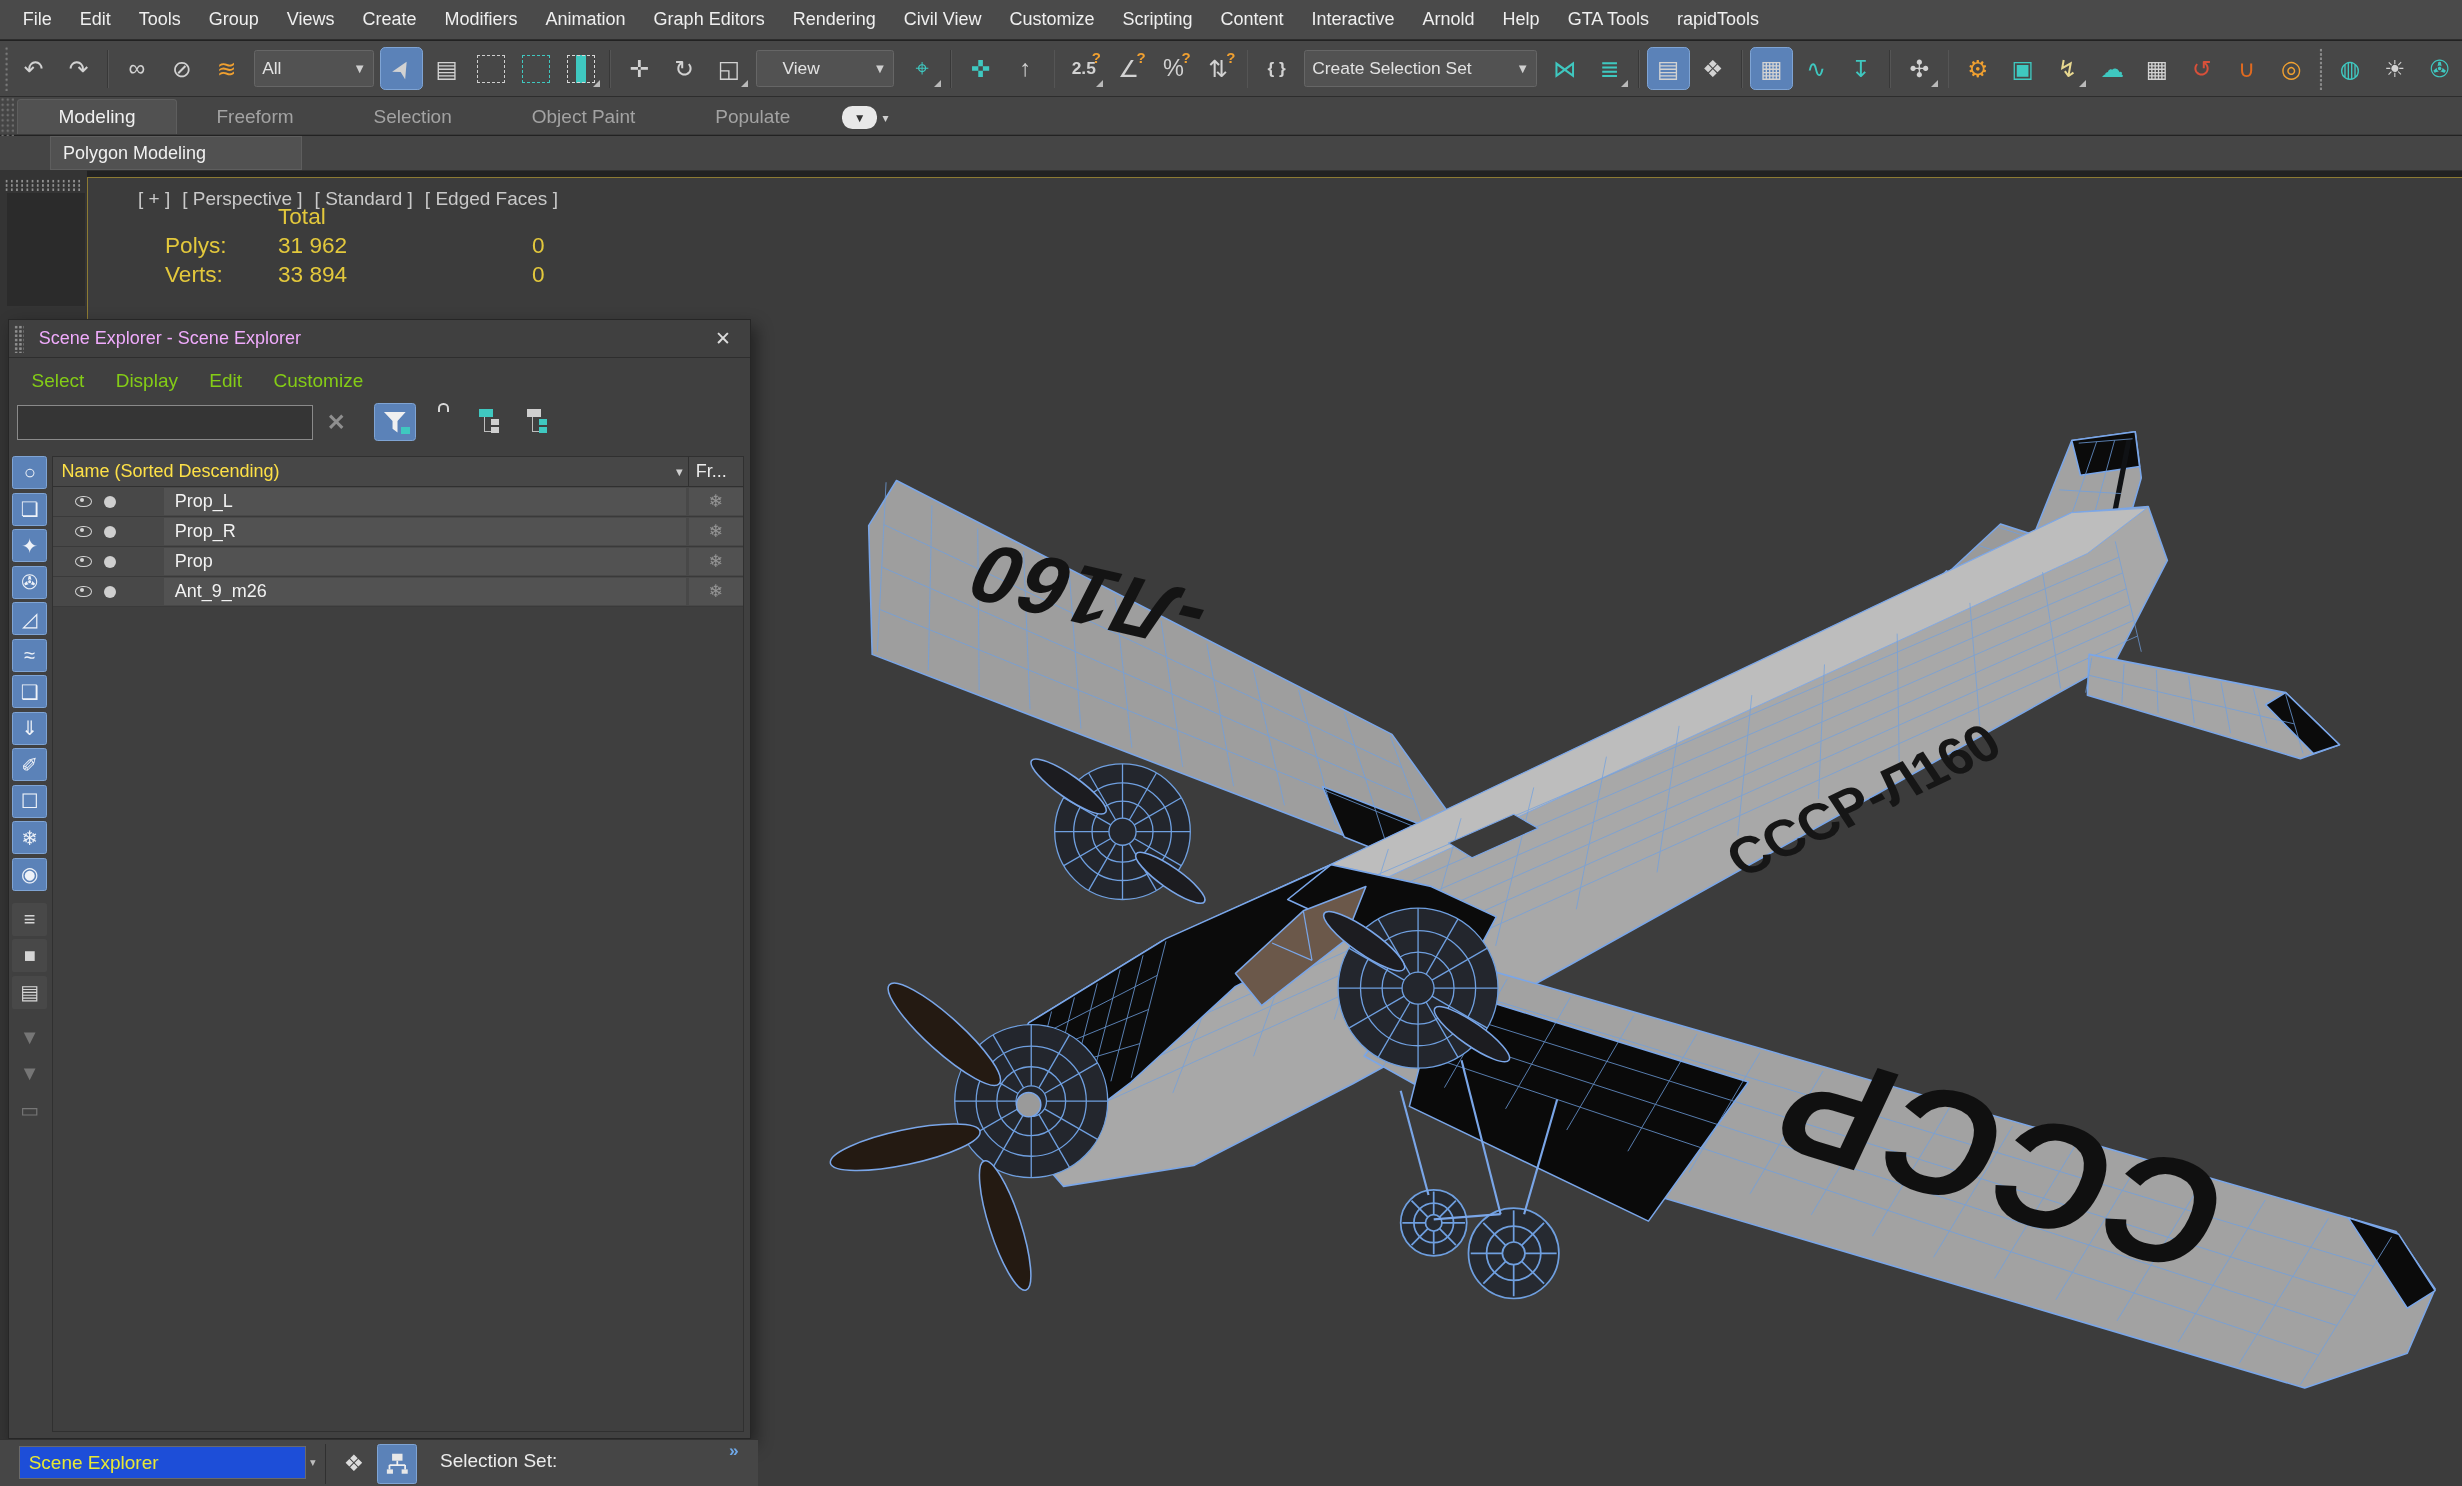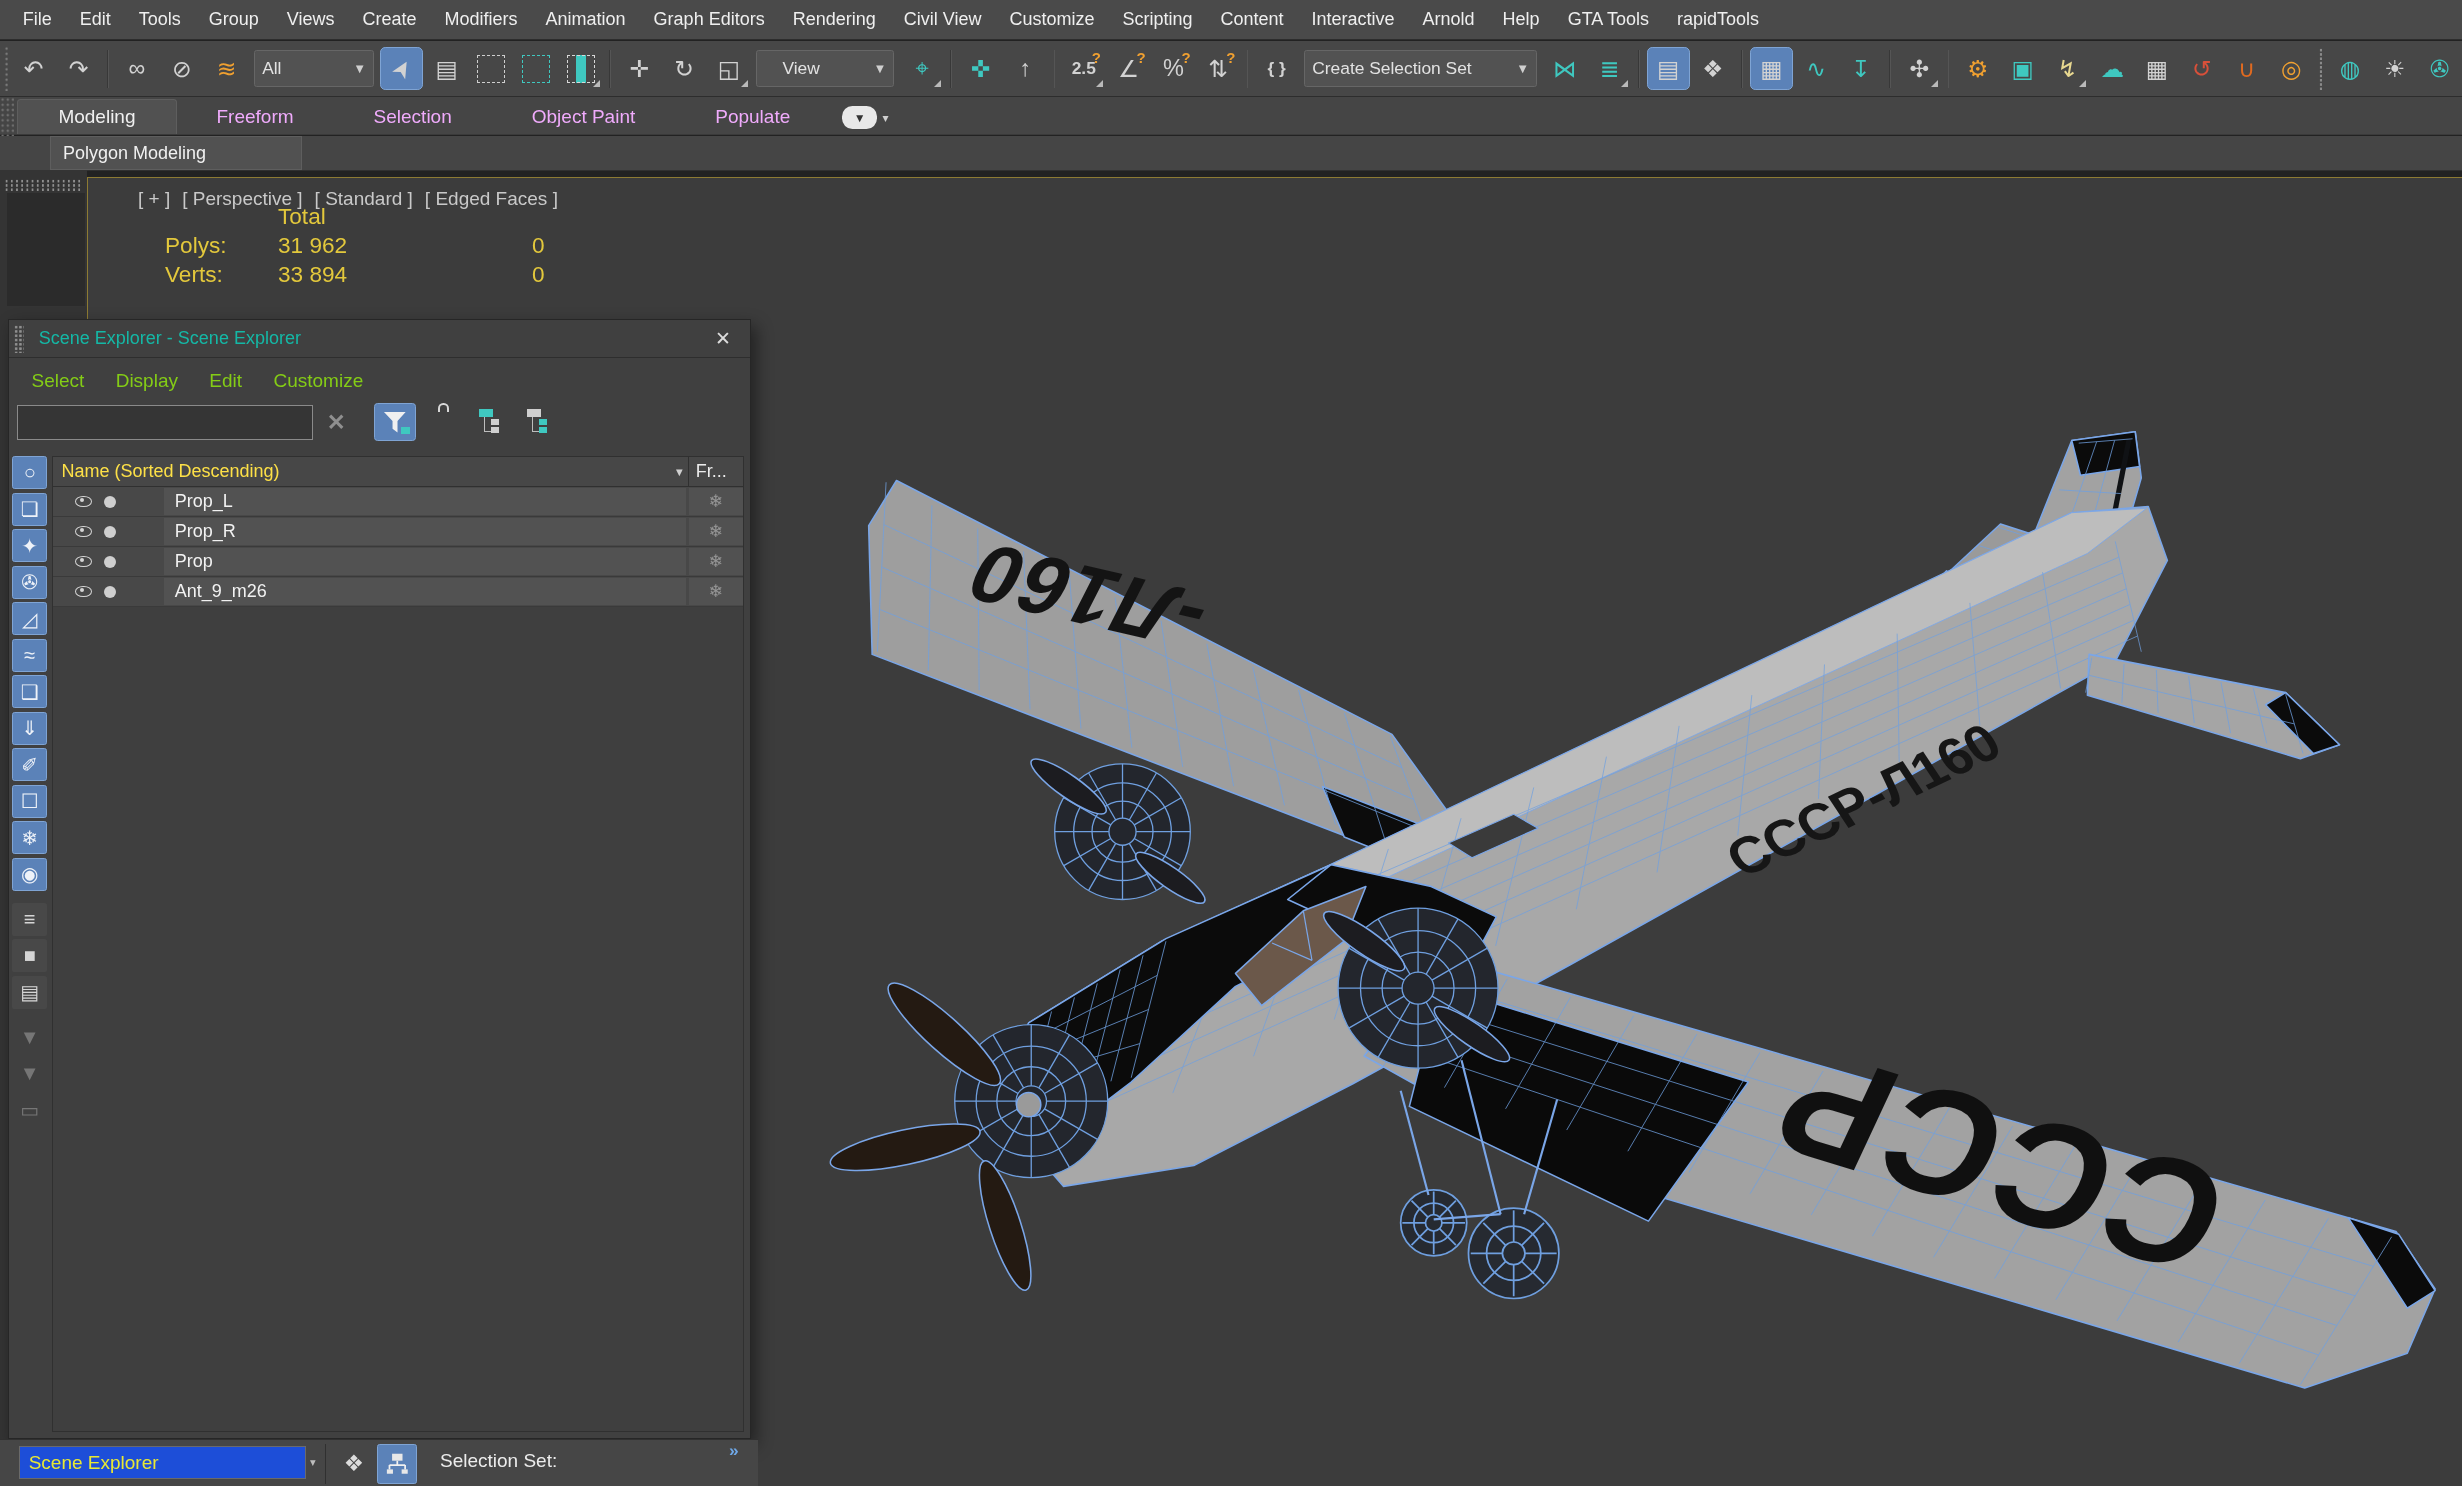--- a/index.html
+++ b/index.html
@@ -34,21 +34,21 @@
   .tcombo{height:35px;background:#525252;border:0.9px solid #666;border-radius:2.6px;display:flex;align-items:center;
           justify-content:space-between;padding:0 7px;margin:0 5.2px;flex:0 0 auto;}
   .tcombo .lbl{color:#e2e2e2;font-size:17.4px;}
   .tcombo .car{color:#cfcfcf;font-size:13px;margin-left:12px;}
 
   
   #ribbonrow{left:0;top:97px;width:2462px;height:38px;background:#454545;display:flex;align-items:flex-end;
              border-bottom:0.9px solid #3a3a3a;box-sizing:border-box;padding-left:17.4px;}
   #ribbonrow .grip{position:absolute;left:0;top:0;width:14px;height:73px;
         background-image:radial-gradient(#6e6e6e 1.3px,transparent 1.4px);background-size:5.2px 5.2px;}
-  .rtab{font-size:19px;color:#f0abfc;padding:6px 40px;cursor:default;}
+  .rtab{font-size:19px;color:#a3a3a3;padding:6px 40px;cursor:default;}
   .rtab.active{background:#515151;color:#f0f0f0;border:0.9px solid #5e5e5e;border-bottom:none;border-radius:3.5px 3.5px 0 0;}
   .roval{width:35px;height:22.6px;background:#e8e8e8;border-radius:10.4px;margin:0 5.2px 5.2px 12px;
          display:flex;align-items:center;justify-content:center;color:#333;font-size:12px;}
   .rcar{color:#cfcfcf;font-size:12px;margin-bottom:8.7px;}
   #polyrow{left:0;top:136px;width:2462px;height:35px;background:#454545;border-bottom:0.9px solid #303030;box-sizing:border-box;}
   #polytab{position:absolute;left:50px;top:0;width:252px;height:34px;background:#515151;border:0.9px solid #5e5e5e;
            display:flex;align-items:center;padding-left:12px;font-size:18px;color:#f0f0f0;box-sizing:border-box;}
 
   
   #leftstrip{left:0;top:170px;width:87px;height:1316px;background:#343434;}
@@ -64,21 +64,21 @@
            font-size:22.6px;color:#e3c83c;line-height:29px;margin-left:13px;}
   #vpstats .cell{white-space:pre;}
   svg text{font-family:"Liberation Sans",sans-serif;}
 
   
   #explorer{left:7.8px;top:319px;width:743px;height:1120px;background:#404040;border:0.9px solid #262626;
             box-shadow:5.2px 7px 15.7px rgba(0,0,0,.45);box-sizing:border-box;}
   #exTitle{position:absolute;left:0;top:0;width:100%;height:38px;border-bottom:0.9px solid #2e2e2e;box-sizing:border-box;}
   #exTitle .grip{position:absolute;left:5.2px;top:5.2px;width:10.4px;height:28px;
         background-image:radial-gradient(#8f8f8f 1.2px,transparent 1.3px);background-size:4.3px 4.3px;}
-  #exTitle .t{position:absolute;left:30px;top:7.8px;font-size:18px;color:#14b8a6;}
+  #exTitle .t{position:absolute;left:30px;top:7.8px;font-size:18px;color:#f0abfc;}
   #exClose{position:absolute;right:19px;top:7px;font-size:19px;color:#dcdcdc;}
   #exMenus{position:absolute;left:7px;top:42px;height:38px;display:flex;align-items:center;gap:0;}
   .exm{font-size:19px;color:#84cc16;padding:0 15.7px;}
   #exSearch{position:absolute;left:8.7px;top:85px;width:296px;height:35px;background:#353535;border:0.9px solid #8a8a8a;
             box-sizing:border-box;color:#e0e0e0;font-size:16.5px;padding:0 7px;outline:none;}
   #exClear{position:absolute;left:318px;top:89px;font-size:22.6px;font-weight:bold;color:#8f8f8f;}
   #exFilterBtn{position:absolute;left:365px;top:83px;width:42px;height:38px;background:#5b82b8;border:0.9px solid #7fa4d4;
                border-radius:3.5px;box-sizing:border-box;display:flex;align-items:center;justify-content:center;}
   .funnelW{width:22.6px;height:21px;background:#f0f0f0;
            clip-path:polygon(0 0,100% 0,62% 45%,62% 100%,40% 82%,40% 45%);position:relative;}

